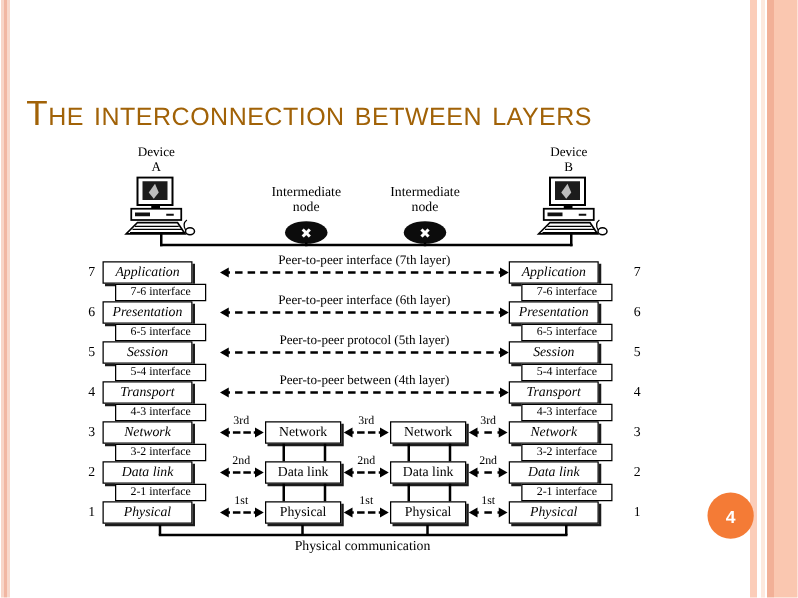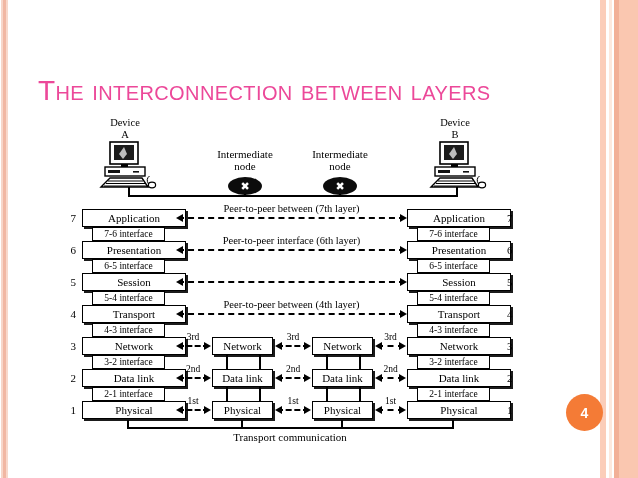--- a/index.html
+++ b/index.html
@@ -2,30 +2,30 @@
 <html><head>
 <meta charset="utf-8">
 <style>
   html,body{margin:0;padding:0;}
   body{width:638px;height:478px;position:relative;background:#ffffff;overflow:hidden;
        font-family:"Liberation Serif",serif;}
   .edge-left{position:absolute;left:0;top:0;width:9px;height:478px;
     background:linear-gradient(to right,#ffffff 0 1px,#f7d6c9 1px 3px,#f1b7a3 3px 6px,#f8d8cb 6px 8px,#ffffff 8px 9px);}
   .edge-right{position:absolute;left:600px;top:0;width:38px;height:478px;
     background:linear-gradient(to right,#fbcdb9 0 6px,#ffffff 6px 9px,#fde9de 9px 12px,#ffffff 12px 14px,#f2b097 14px 19px,#fac7b0 19px 38px);}
-  .title{position:absolute;left:38px;top:56px;width:540px;
+  .title{position:absolute;left:21px;top:56px;width:540px;
     font-family:"Liberation Sans",sans-serif;font-variant:small-caps;
-    font-size:28px;letter-spacing:.4px;color:#ec4899;font-weight:400;line-height:1.15;}
+    font-size:28px;letter-spacing:.4px;color:#a16207;font-weight:400;line-height:1.15;}
   .badge{position:absolute;left:566px;top:394px;width:37px;height:37px;border-radius:50%;
     background:#f47b36;color:#ffffff;font-family:"Liberation Sans",sans-serif;
     font-size:14px;font-weight:bold;display:flex;align-items:center;justify-content:center;}
   .diagram{position:absolute;left:60px;top:115px;width:478px;height:340px;font-size:11px;color:#000;}
   .diagram div{box-sizing:border-box;}
-  .lbox{position:absolute;width:104px;height:18px;background:#fff;border:1px solid #000;
-    box-shadow:2px 2px 0 #1b1b1b;text-align:center;line-height:17px;font-size:11px;}
+  .lbox{position:absolute;width:72px;height:18px;background:#fff;border:1px solid #000;
+    box-shadow:2px 2px 0 #1b1b1b;text-align:center;line-height:17px;font-size:11px;font-style:italic;}
   .ibox{position:absolute;width:73px;height:14px;background:#fff;border:1px solid #000;
     text-align:center;line-height:12px;font-size:9.5px;}
   .mbox{position:absolute;width:61px;height:18px;background:#fff;border:1px solid #000;
     box-shadow:2px 2px 0 #1b1b1b;text-align:center;line-height:17px;font-size:11px;}
   .num{position:absolute;width:14px;font-size:11px;line-height:12px;}
   .dash{position:absolute;height:0;border-top:2px dashed #000;}
   .dash::before{content:"";position:absolute;left:-2px;top:-5px;width:0;height:0;
     border-style:solid;border-width:4px 7px 4px 0;border-color:transparent #000 transparent transparent;}
   .dash::after{content:"";position:absolute;right:-2px;top:-5px;width:0;height:0;
     border-style:solid;border-width:4px 0 4px 7px;border-color:transparent transparent transparent #000;}
@@ -162,24 +162,25 @@
   <div class="cline" style="left:199px;top:272px;height:14px"></div>
 
   <div class="mbox" style="left:252px;top:222px">Network</div>
   <div class="mbox" style="left:252px;top:254px">Data link</div>
   <div class="mbox" style="left:252px;top:286px">Physical</div>
   <div class="cline" style="left:266px;top:240px;height:14px"></div>
   <div class="cline" style="left:299px;top:240px;height:14px"></div>
   <div class="cline" style="left:266px;top:272px;height:14px"></div>
   <div class="cline" style="left:299px;top:272px;height:14px"></div>
 
-  <div class="peer-label" style="left:118px;top:88px;width:227px">Peer-to-peer between (7th layer)</div>
+  <div class="peer-label" style="left:118px;top:88px;width:227px">Peer-to-peer interface (7th layer)</div>
   <div class="dash" style="left:118px;top:102px;width:227px"></div>
   <div class="peer-label" style="left:118px;top:120px;width:227px">Peer-to-peer interface (6th layer)</div>
   <div class="dash" style="left:118px;top:134px;width:227px"></div>
+  <div class="peer-label" style="left:118px;top:152px;width:227px">Peer-to-peer protocol (5th layer)</div>
   <div class="dash" style="left:118px;top:166px;width:227px"></div>
   <div class="peer-label" style="left:118px;top:184px;width:227px">Peer-to-peer between (4th layer)</div>
   <div class="dash" style="left:118px;top:198px;width:227px"></div>
 
   <div class="hop-label" style="left:117px;top:217px;width:32px">3rd</div>
   <div class="dash" style="left:118px;top:230px;width:31px"></div>
   <div class="hop-label" style="left:216px;top:217px;width:34px">3rd</div>
   <div class="dash" style="left:217px;top:230px;width:32px"></div>
   <div class="hop-label" style="left:316px;top:217px;width:29px">3rd</div>
   <div class="dash" style="left:317px;top:230px;width:27px"></div>
@@ -196,18 +197,18 @@
   <div class="hop-label" style="left:216px;top:281px;width:34px">1st</div>
   <div class="dash" style="left:217px;top:294px;width:32px"></div>
   <div class="hop-label" style="left:316px;top:281px;width:29px">1st</div>
   <div class="dash" style="left:317px;top:294px;width:27px"></div>
 
   <div class="vline" style="left:67px;top:305px;height:8px"></div>
   <div class="vline" style="left:181px;top:305px;height:8px"></div>
   <div class="vline" style="left:281px;top:305px;height:8px"></div>
   <div class="vline" style="left:392px;top:305px;height:8px"></div>
   <div class="hline" style="left:67px;top:312px;width:327px"></div>
-  <div class="bottom-label" style="left:130px;top:316px;width:200px">Transport communication</div>
+  <div class="bottom-label" style="left:130px;top:316px;width:200px">Physical communication</div>
 </div>
 
 <div class="badge">
   <span>4</span>
 </div>
 
 </body></html>

